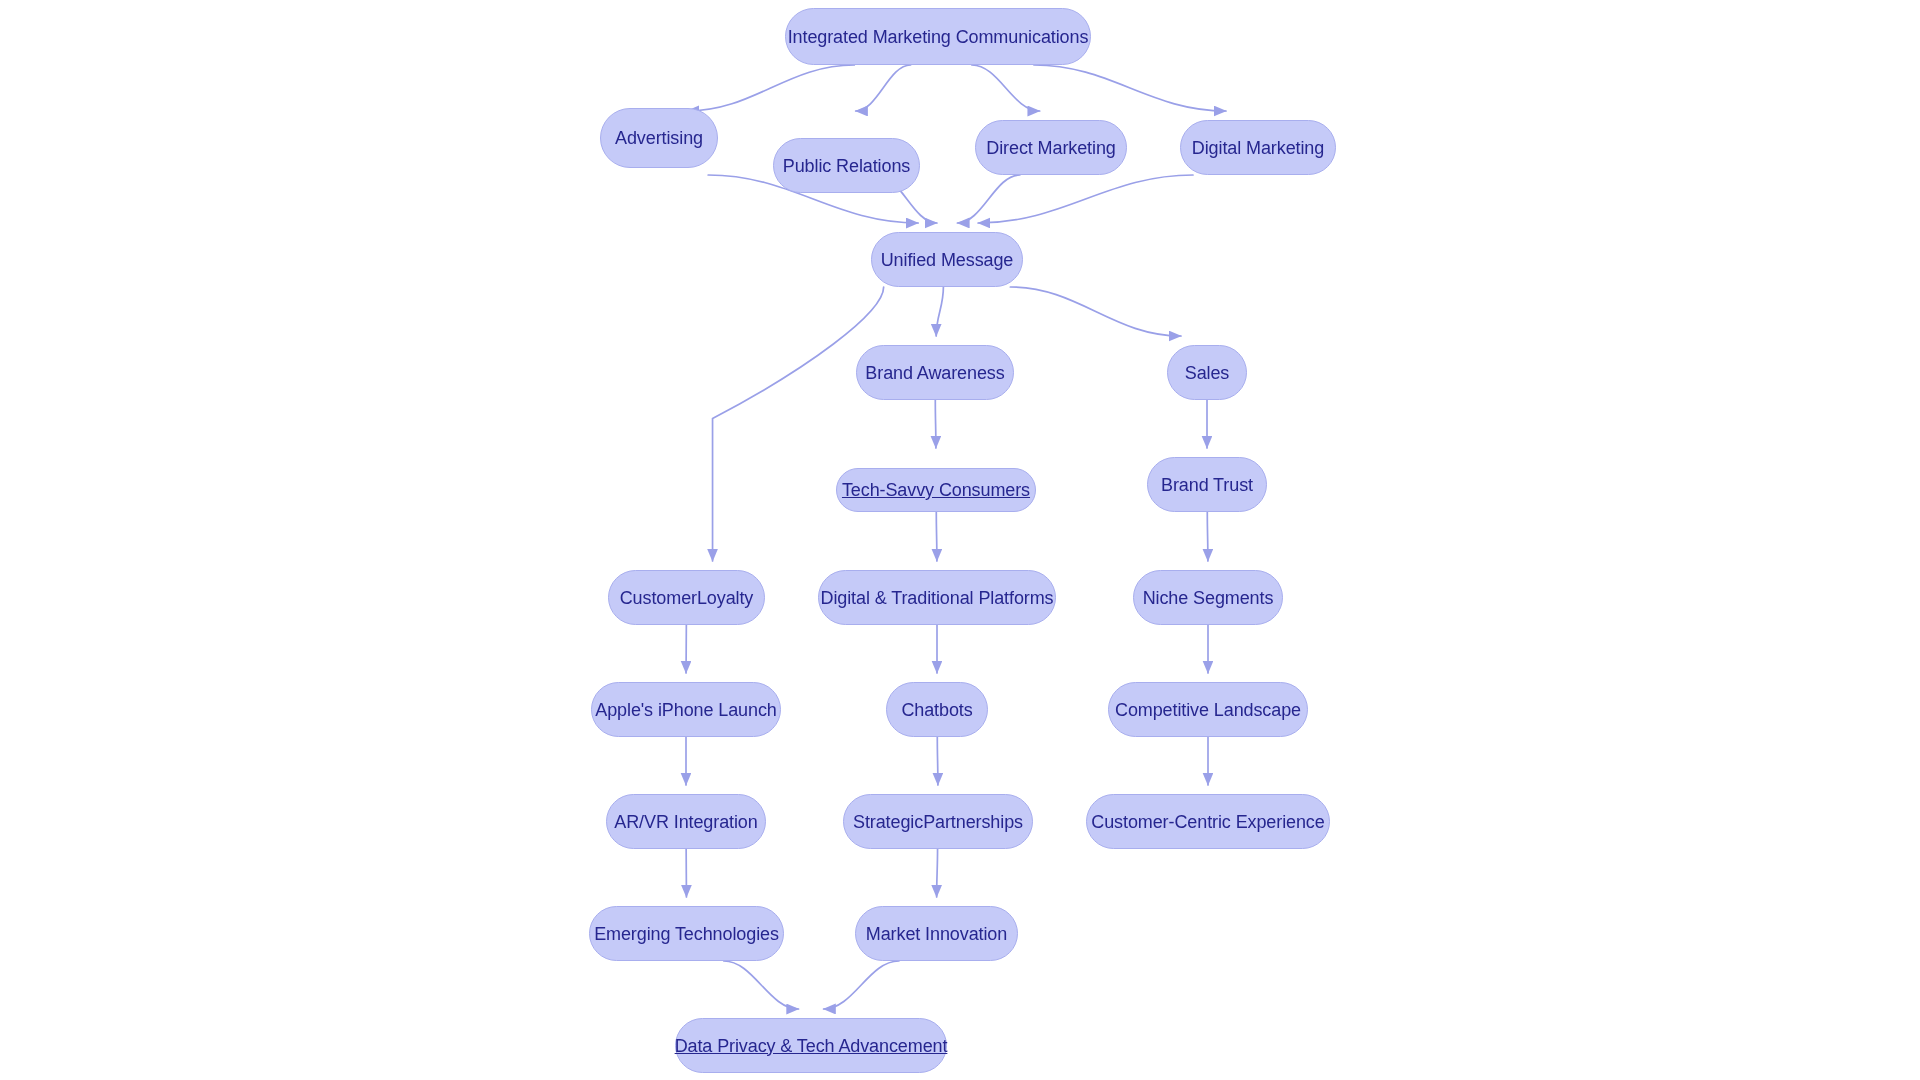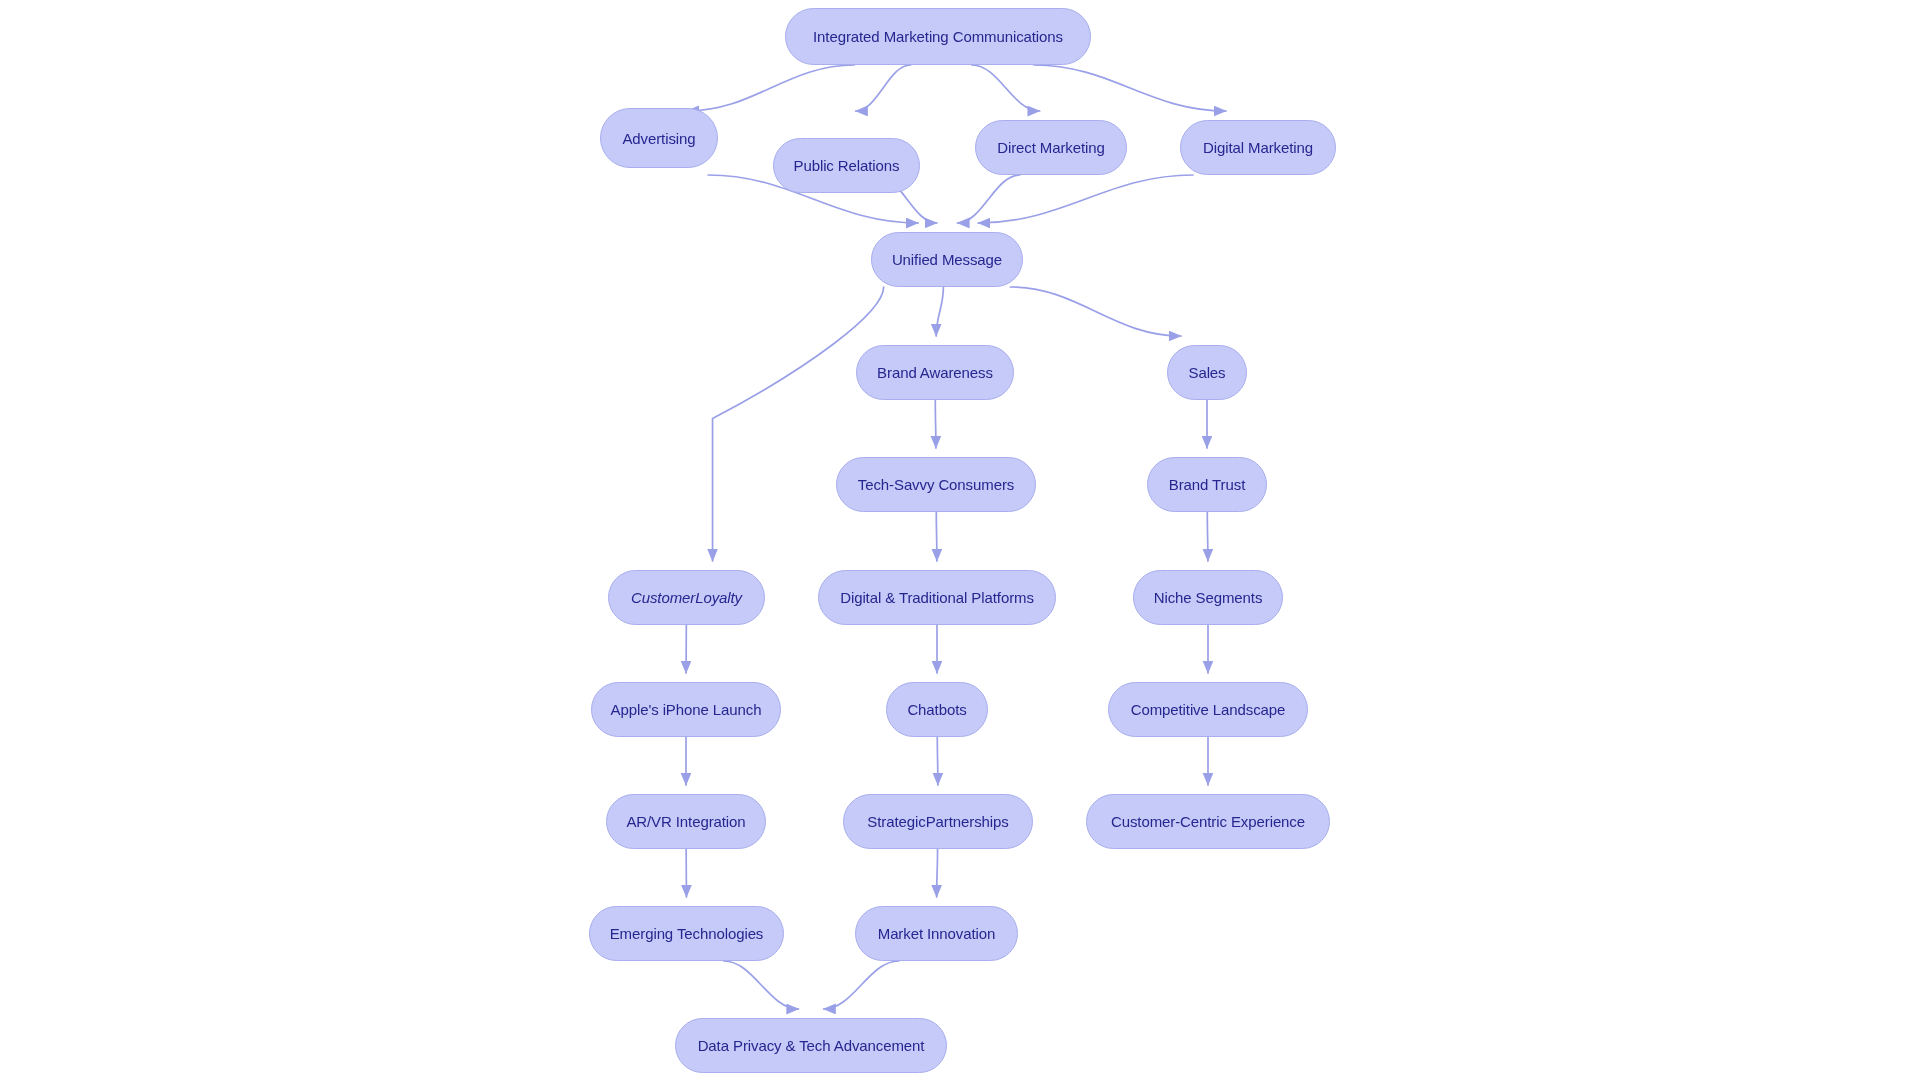--- a/index.html
+++ b/index.html
@@ -31,21 +31,21 @@
     position: absolute;
     box-sizing: border-box;
     display: flex;
     align-items: center;
     justify-content: center;
     background: #c5caf8;
     border: 1.2px solid #a8aeee;
     border-radius: 999px;
     color: #26268f;
     font-family: "Liberation Sans", sans-serif;
-    font-size: 15px;
+    font-size: 18px;
     letter-spacing: -0.1px;
     white-space: nowrap;
     user-select: none;
   }
   .node .label {
     display: block;
     line-height: 1;
     padding: 0 2px;
   }
 </style>
@@ -105,27 +105,27 @@
       </div>
       <div class="node" style="left: 871px; top: 232px; width: 152px; height: 55px;">
         <span class="label">Unified Message</span>
       </div>
       <div class="node" style="left: 856px; top: 345px; width: 158px; height: 55px;">
         <span class="label">Brand Awareness</span>
       </div>
       <div class="node" style="left: 1167px; top: 345px; width: 80px; height: 55px;">
         <span class="label">Sales</span>
       </div>
-      <div class="node" style="left: 836px; top: 457px; width: 200px; height: 55px;">
+      <div class="node" style="left: 836px; top: 468px; width: 200px; height: 44px; text-decoration: underline;">
         <span class="label">Tech-Savvy Consumers</span>
       </div>
       <div class="node" style="left: 1147px; top: 457px; width: 120px; height: 55px;">
         <span class="label">Brand Trust</span>
       </div>
-      <div class="node" style="left: 608px; top: 570px; width: 157px; height: 55px; font-style: italic;">
+      <div class="node" style="left: 608px; top: 570px; width: 157px; height: 55px;">
         <span class="label">CustomerLoyalty</span>
       </div>
       <div class="node" style="left: 818px; top: 570px; width: 238px; height: 55px;">
         <span class="label">Digital &amp; Traditional Platforms</span>
       </div>
       <div class="node" style="left: 1133px; top: 570px; width: 150px; height: 55px;">
         <span class="label">Niche Segments</span>
       </div>
       <div class="node" style="left: 591px; top: 682px; width: 190px; height: 55px;">
         <span class="label">Apple's iPhone Launch</span>
@@ -144,17 +144,17 @@
       </div>
       <div class="node" style="left: 1086px; top: 794px; width: 244px; height: 55px;">
         <span class="label">Customer-Centric Experience</span>
       </div>
       <div class="node" style="left: 589px; top: 906px; width: 195px; height: 55px;">
         <span class="label">Emerging Technologies</span>
       </div>
       <div class="node" style="left: 855px; top: 906px; width: 163px; height: 55px;">
         <span class="label">Market Innovation</span>
       </div>
-      <div class="node" style="left: 675px; top: 1018px; width: 272px; height: 55px;">
+      <div class="node" style="left: 675px; top: 1018px; width: 272px; height: 55px; text-decoration: underline;">
         <span class="label">Data Privacy &amp; Tech Advancement</span>
       </div>
     </div>
 </div>
 
 </body></html>

